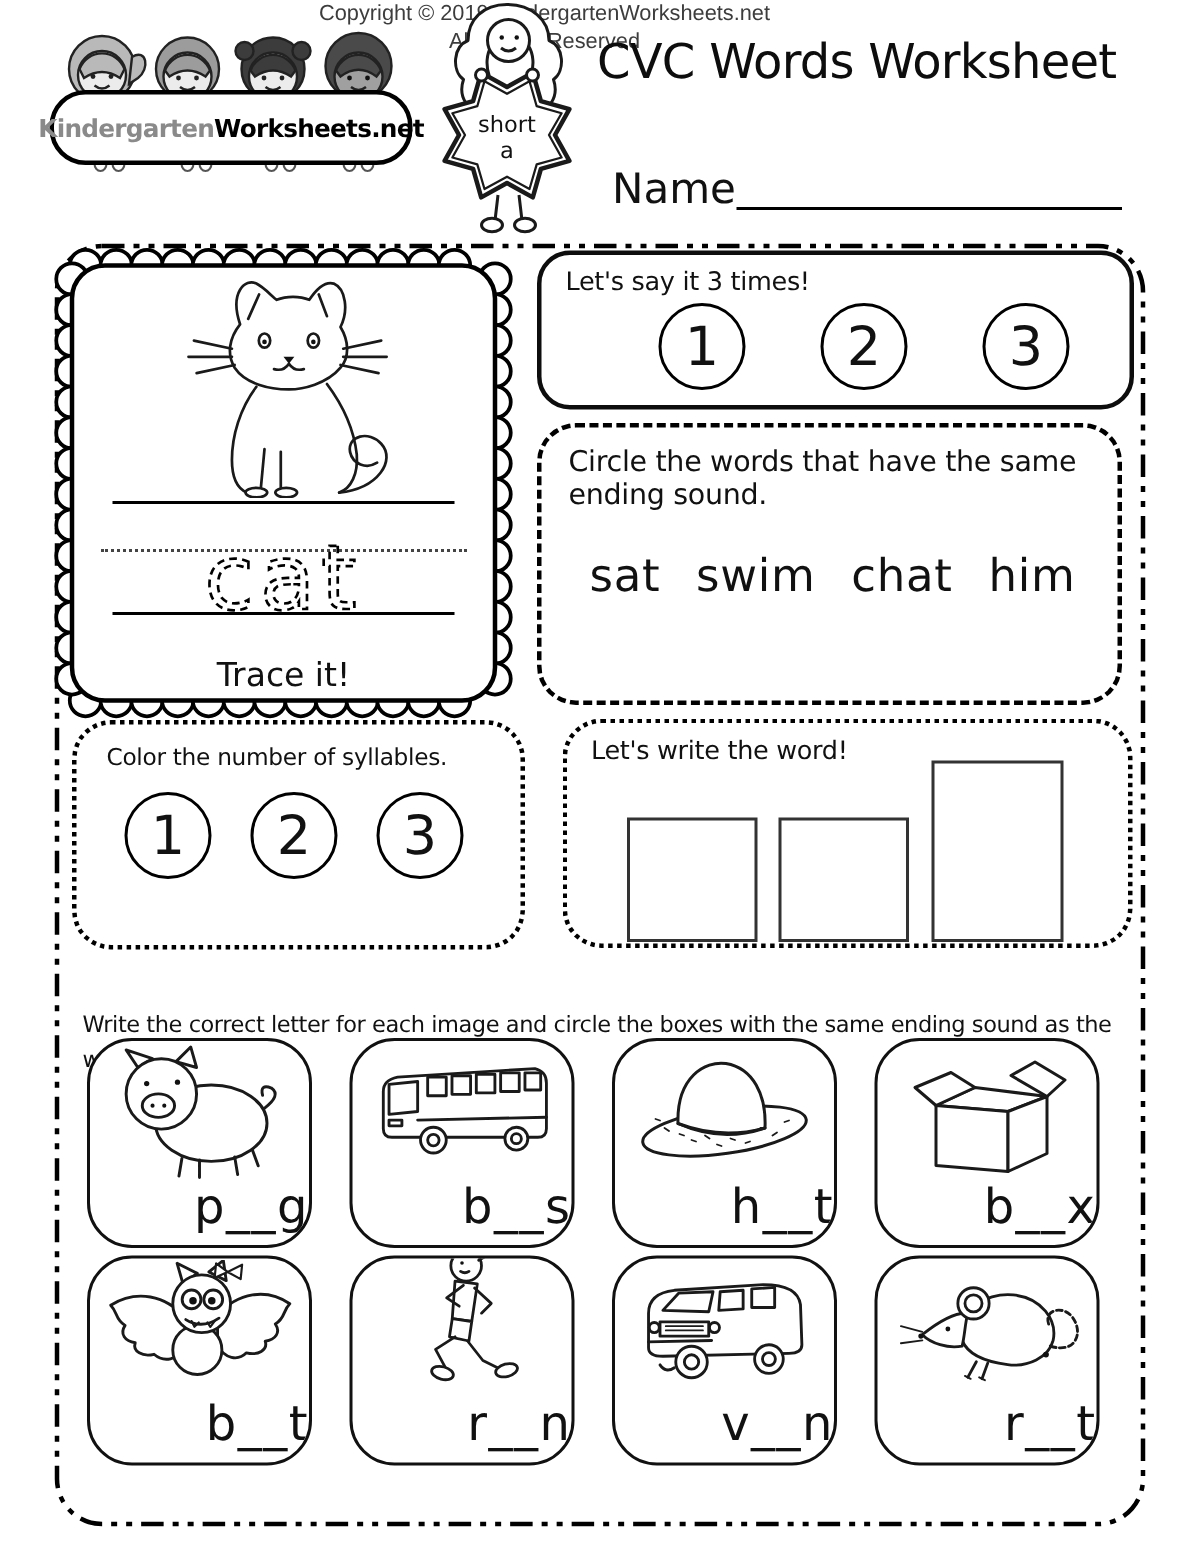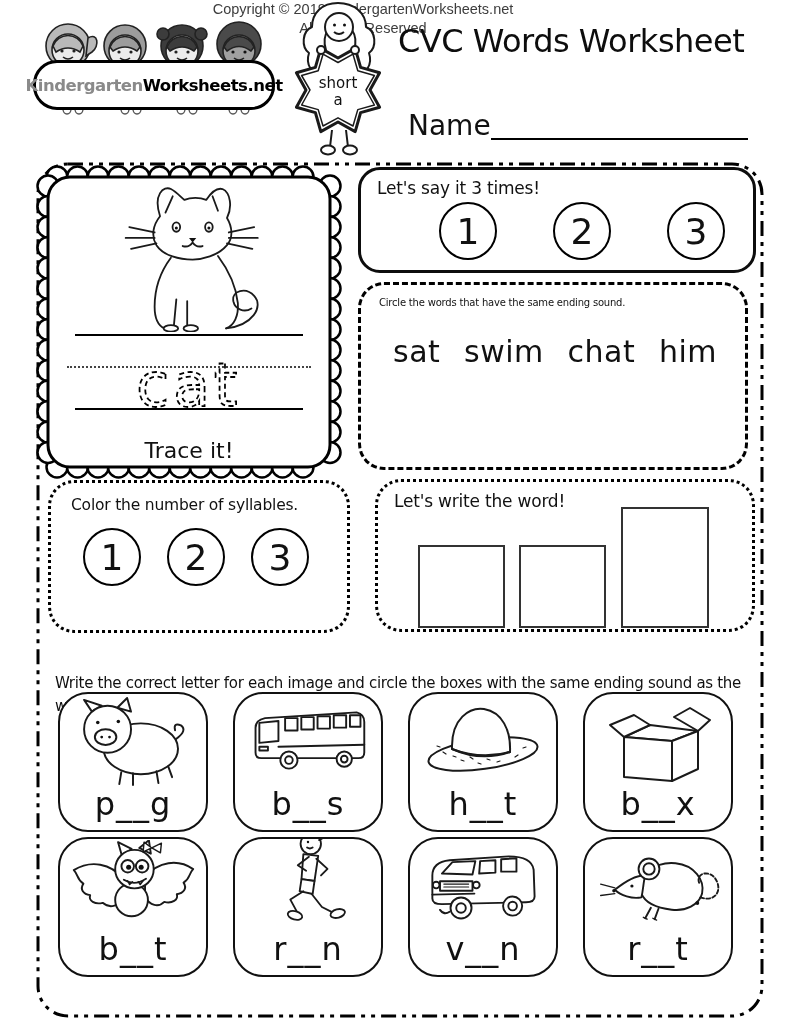--- a/index.html
+++ b/index.html
@@ -34,28 +34,28 @@
   #trace-lines .dotted-mid{position:absolute;left:4px;right:4px;top:32px;border-top:2px dotted #444;}
   #trace-lines .solid-bot{position:absolute;left:12px;right:12px;top:74px;border-top:2.5px solid #000;}
   #trace-word-svg{position:absolute;left:0;top:0;}
   #trace-word-svg text{font-family:"DejaVu Sans",sans-serif;font-size:60px;fill:none;
     stroke:#000;stroke-width:1.8;stroke-dasharray:5 3.5;letter-spacing:4px;}
   #trace-caption{font-size:22px;margin-top:4px;text-align:right;}
 
   
   .box-title{font-size:17px;letter-spacing:-0.2px;}
   #say-box{left:358px;top:167px;width:398px;height:106px;border:3px solid #0d0d0d;border-radius:22px;
-    box-sizing:border-box;padding:8px 2px 6px 16px;}
+    box-sizing:border-box;padding:8px 14px 6px 16px;}
   #say-box .circles{display:flex;justify-content:space-between;padding:4px 26px 0 62px;}
   .num-circle{width:54px;height:54px;border:2.5px solid #000;border-radius:50%;background:#fff;
     display:flex;align-items:center;justify-content:center;font-size:36px;}
 
   #words-box{left:358px;top:282px;width:390px;height:188px;border:3px dashed #000;border-radius:26px;
     box-sizing:border-box;padding:12px 18px 10px 18px;}
-  #words-box .box-title{font-size:10px;letter-spacing:-0.2px;}
+  #words-box .box-title{font-size:19px;letter-spacing:-0.2px;}
   .word-row{display:flex;justify-content:space-between;font-size:30px;letter-spacing:0.5px;}
   #word-row-1{margin-top:18px;padding:0 4px;}
   #word-row-2{margin-top:26px;padding:0 10px 0 14px;}
 
   #syll-box{left:48px;top:480px;width:302px;height:153px;border:3px dotted #000;border-radius:26px;
     box-sizing:border-box;padding:13px 16px 8px 20px;}
   #syll-box .box-title{font-size:15.5px;}
   #syll-box .circles{display:flex;justify-content:space-between;padding:14px 22px 0 12px;}
 
   #write-box{left:375px;top:479px;width:380px;height:153px;border:3px dotted #000;border-radius:26px;
@@ -66,21 +66,21 @@
   #wsq2{left:141px;top:63px;width:83px;height:79px;}
   #wsq3{left:243px;top:25px;width:84px;height:117px;}
 
   
   #instruction{left:55px;top:672px;width:708px;font-size:15px;letter-spacing:-0.3px;line-height:1.55;}
 
   
   #cards{left:58px;top:692px;display:grid;grid-template-columns:repeat(4,150px);
     grid-auto-rows:140px;column-gap:25px;row-gap:5px;}
   .card{border:2.5px solid #111;border-radius:30px;background:#fff;box-sizing:border-box;
-    display:flex;flex-direction:column;align-items:center;justify-content:flex-end;overflow:hidden;}
+    display:flex;flex-direction:column;align-items:flex-end;justify-content:flex-end;overflow:hidden;}
   .card .pic{flex:1;display:flex;align-items:center;justify-content:center;width:100%;}
   .card .lab{font-size:32px;line-height:1;padding-bottom:10px;letter-spacing:1px;}
   .line-art{stroke:#1a1a1a;stroke-width:2;fill:none;stroke-linecap:round;stroke-linejoin:round;}
   .fillw{fill:#fff;}
 
   
   #footer{left:37px;top:976px;width:726px;text-align:center;color:#3d3d3d;
     font-family:"Liberation Sans",sans-serif;font-size:14.5px;line-height:1.3;}
 </style>
 </head>

